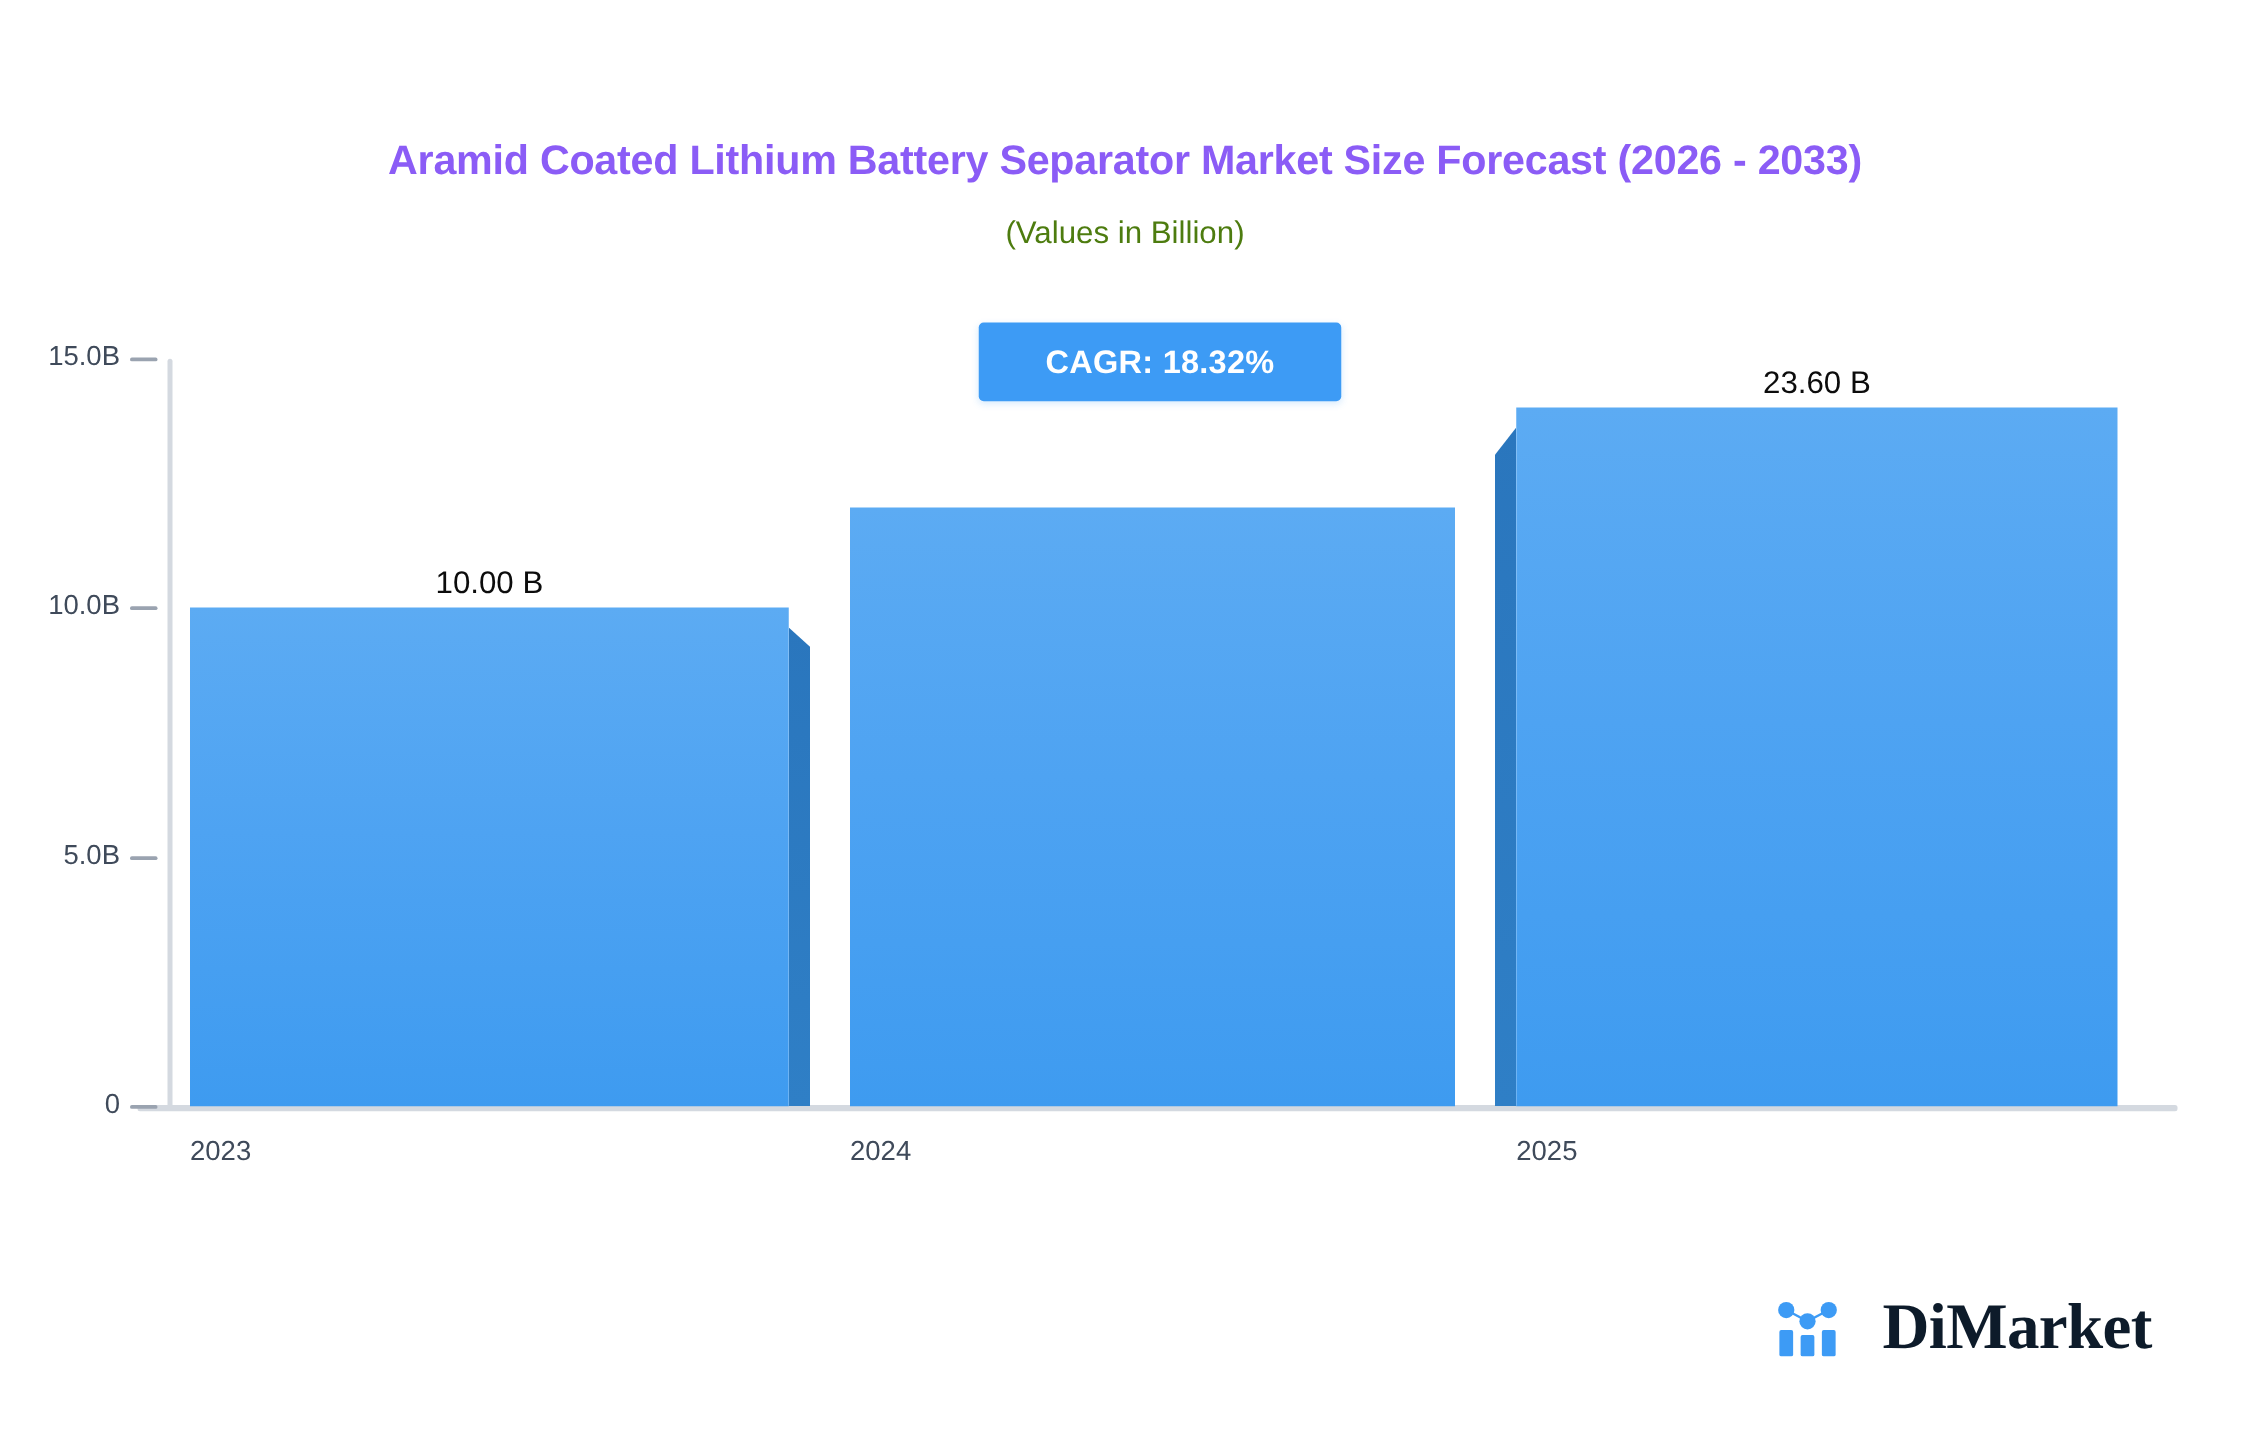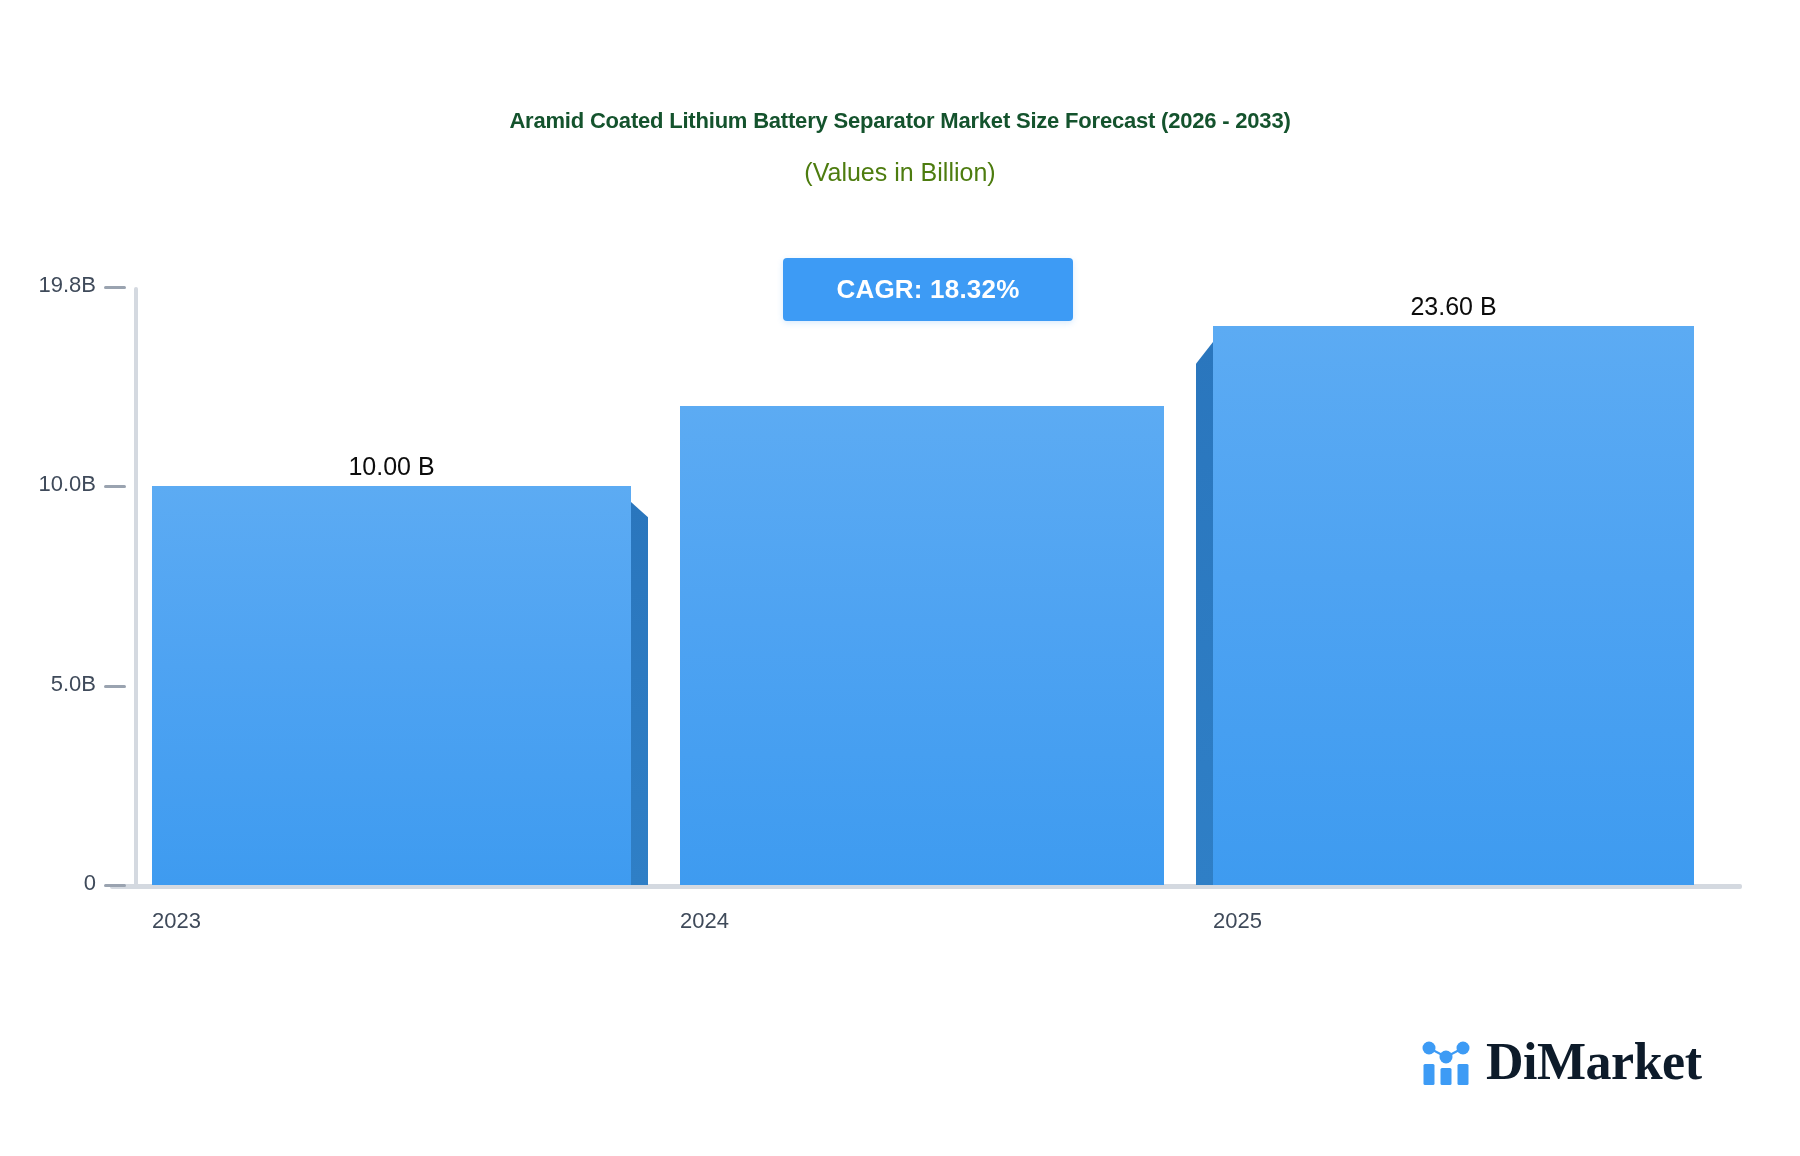--- a/index.html
+++ b/index.html
@@ -19,23 +19,23 @@
   .chart-header {
     position: absolute;
     top: 0;
     left: 0;
     width: 1800px;
     text-align: center;
     padding-top: 108px;
     box-sizing: border-box;
   }
   .chart-title {
-    font-size: 22px;
+    font-size: 33px;
     font-weight: bold;
-    color: #14532d;
+    color: #8b5cf6;
     letter-spacing: -0.2px;
     line-height: 1.2;
     margin: 0;
   }
   .chart-subtitle {
     font-size: 25px;
     font-weight: normal;
     color: #4d7c0f;
     margin: 4px;
     padding-top: 20px;
@@ -167,39 +167,40 @@
     height: 50px;
     display: block;
   }
   .brand-text {
     font-family: "Liberation Serif", serif;
     font-size: 52px;
     font-weight: bold;
     color: #0d1b2a;
     letter-spacing: -0.5px;
     line-height: 1;
+    margin-left: 20px;
   }
 </style>
 </head>
 <body>
 
 <div class="chart-header">
   <h1 class="chart-title">Aramid Coated Lithium Battery Separator Market Size Forecast (2026 - 2033)</h1>
   <h2 class="chart-subtitle">(Values in Billion)</h2>
 </div>
 
 <div class="cagr-badge">CAGR: 18.32%</div>
 
 <div class="plot">
 
   <div class="y-axis-line"></div>
   <div class="x-axis-line"></div>
 
   <div class="y-tick" style="top:287px">
-    <span class="tick-label">19.8B</span>
+    <span class="tick-label">15.0B</span>
     <span class="tick-mark"></span>
   </div>
   <div class="y-tick" style="top:486px">
     <span class="tick-label">10.0B</span>
     <span class="tick-mark"></span>
   </div>
   <div class="y-tick" style="top:686px">
     <span class="tick-label">5.0B</span>
     <span class="tick-mark"></span>
   </div>

